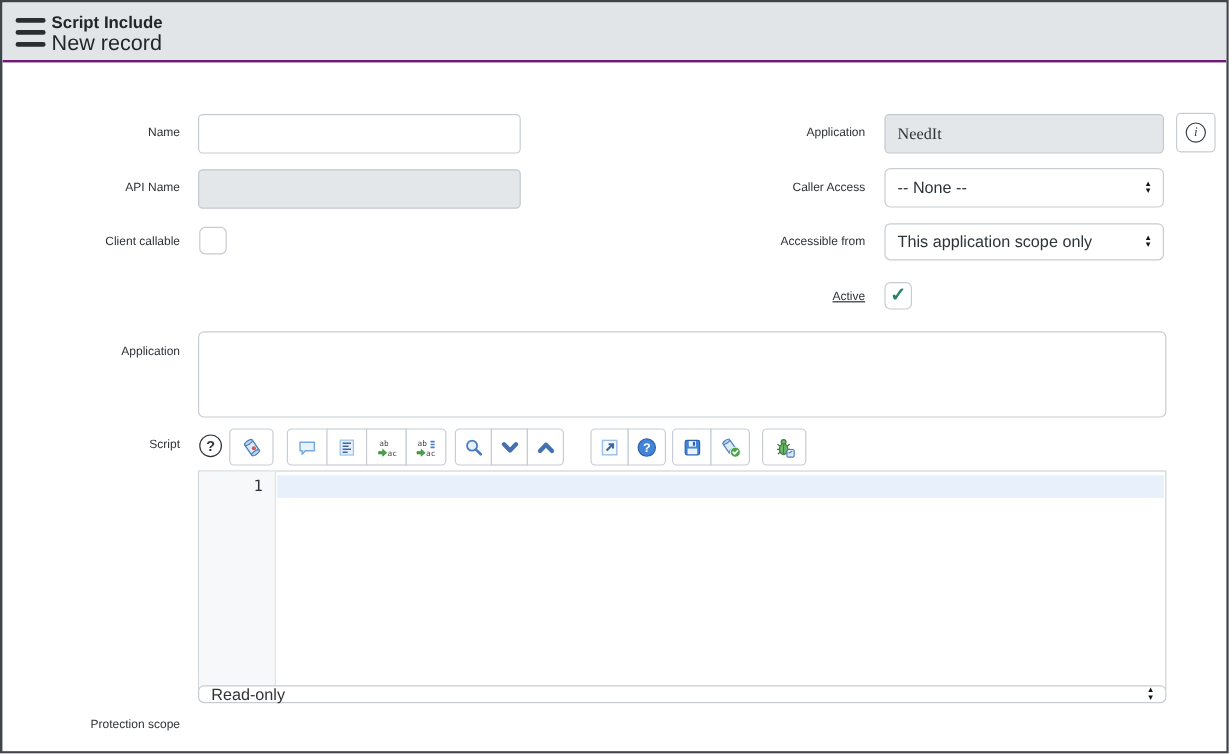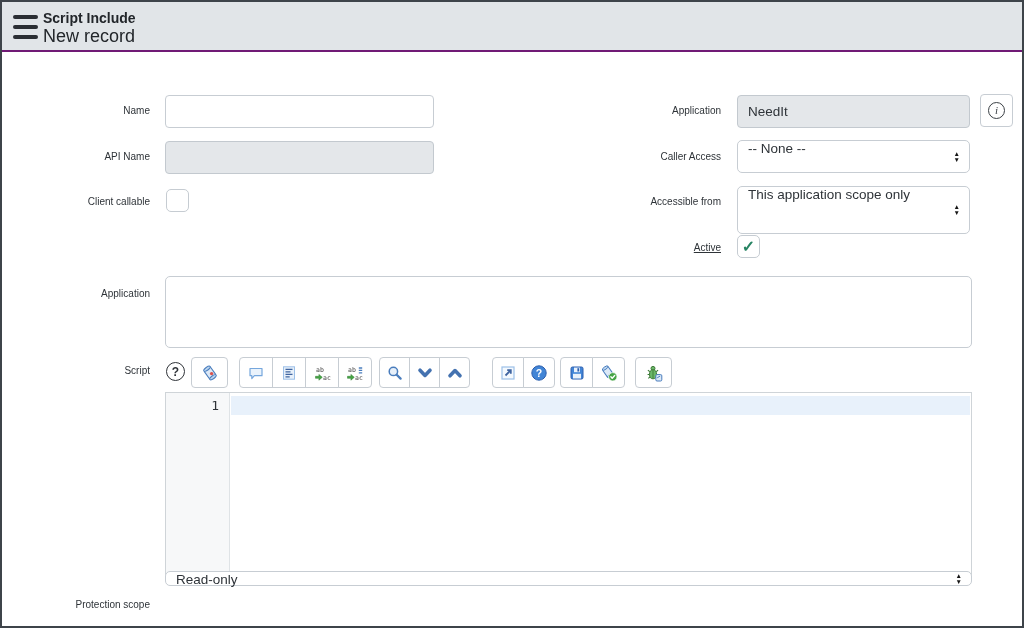--- a/index.html
+++ b/index.html
@@ -28,31 +28,31 @@
   .hdr-titles { position: absolute; left: 41px; top: 7px; }
   .hdr-title { font-size: 14px; font-weight: bold; line-height: 18px; color: #22262a; }
   .hdr-sub   { font-size: 18px; line-height: 18px; color: #22262a; }
 
   
   .lbl { position: absolute; font-size: 10px; line-height: 16px; text-align: right; color: #2e3338; white-space: nowrap; }
 
   
   .fld {
     position: absolute; border: 1px solid #c7cdd3; border-radius: 4px;
-    background: #fff; font-family: Liberation Sans, sans-serif;
+    background: #fff; font-family: Liberation Serif, serif;
     font-size: 13.5px; color: #2e3338; padding: 0 10px;
   }
   .fld.ro { background: #e4e7ea; border-color: #c3c9cf; }
   .fld.ro-txt { line-height: 31px; }
   textarea.fld { resize: none; padding: 6px 10px; }
 
   .selectbox {
     position: absolute; border: 1px solid #c7cdd3; border-radius: 5px;
     background: #fff; font-size: 13.5px; color: #2e3338;
-    display: flex; align-items: flex-start; padding: 0 26px 0 10px; cursor: pointer;
+    display: flex; align-items: center; padding: 0 26px 0 10px; cursor: pointer;
   }
   .sel-arrows {
     position: absolute; right: 9px; top: 50%; transform: translateY(-50%);
     display: flex; flex-direction: column; align-items: center;
   }
   .sel-arrows span { font-size: 6.5px; line-height: 6px; color: #141414; }
 
   .cbx {
     position: absolute; width: 23px; height: 23px;
     border: 1px solid #c6ccd2; border-radius: 5px; background: #fff;
@@ -138,21 +138,21 @@
   <div class="lbl" style="left:540px;width:179px;top:147px;">Caller Access</div>
   <div class="selectbox" style="left:735px;top:138px;width:233px;height:33px;">
     <span>-- None --</span>
     <span class="sel-arrows">
       <span>▲</span>
         <span>▼</span>
     </span>
   </div>
 
   <div class="lbl" style="left:540px;width:179px;top:192px;">Accessible from</div>
-  <div class="selectbox" style="left:735px;top:184px;width:233px;height:48px;">
+  <div class="selectbox" style="left:735px;top:184px;width:233px;height:31px;">
     <span>This application scope only</span>
     <span class="sel-arrows">
       <span>▲</span>
         <span>▼</span>
     </span>
   </div>
 
   <div class="lbl" style="left:540px;width:179px;top:238px;text-decoration:underline;">Active</div>
   <div class="cbx" style="left:735px;top:233px;">
     <span class="mark">✓</span>

